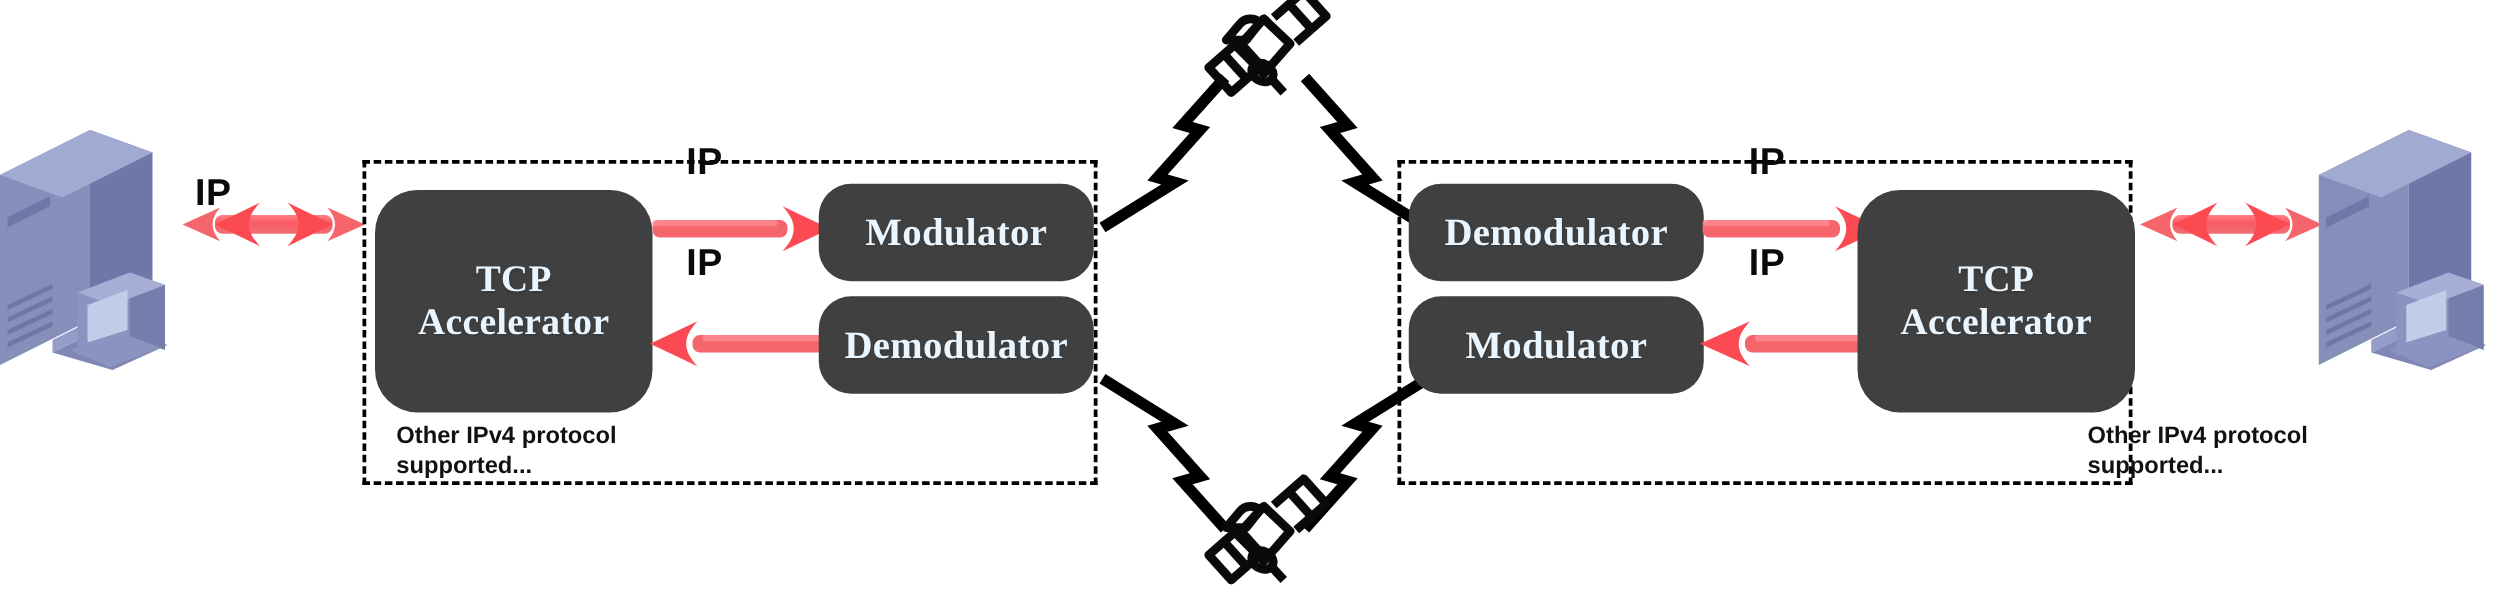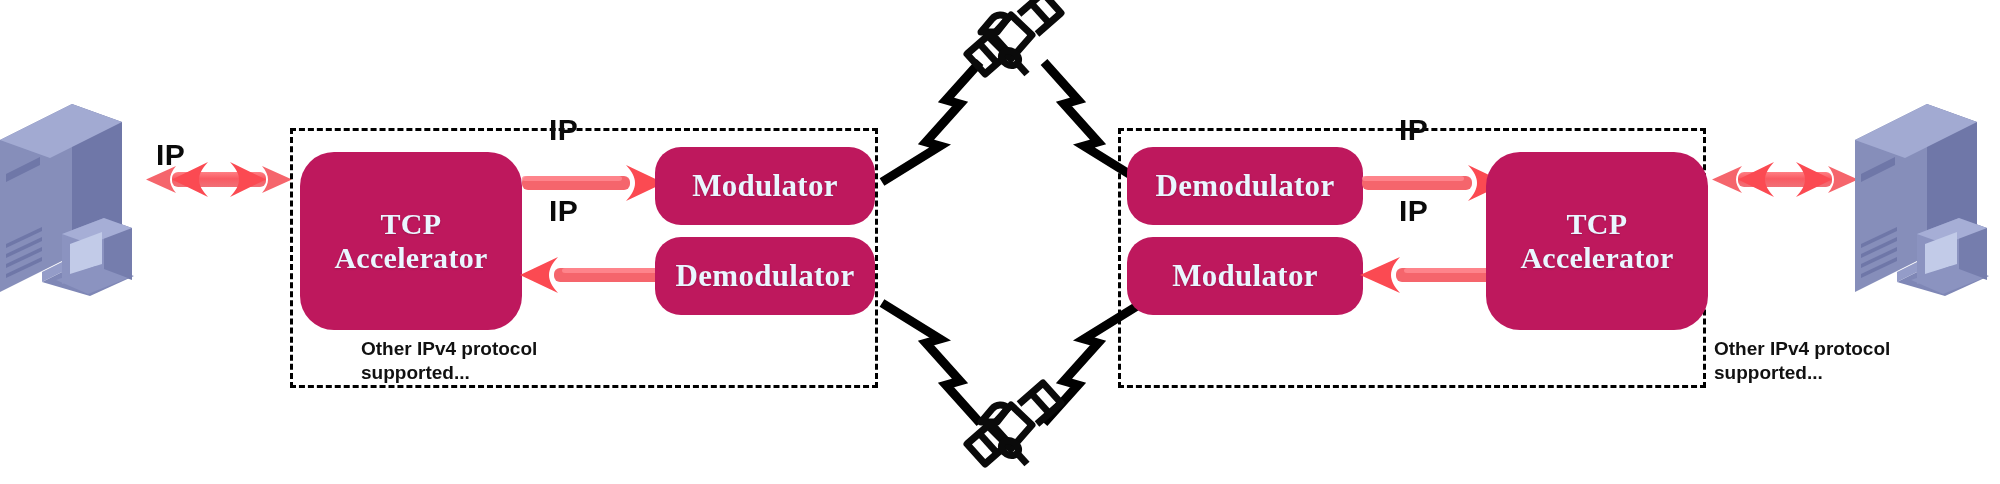--- a/index.html
+++ b/index.html
@@ -25,21 +25,21 @@
     position: absolute;
     border: 3px dashed #000000;
     background: transparent;
     box-sizing: border-box;
   }
 
   
   .node {
     position: absolute;
     box-sizing: border-box;
-    background: #be185d;
+    background: #404040;
     border-radius: 26px;
     display: flex;
     align-items: center;
     justify-content: center;
     text-align: center;
     color: #eaf6ff;
     font-family: "Liberation Serif", serif;
     font-weight: bold;
     letter-spacing: 0.3px;
     text-shadow: 0 1px 2px rgba(0,0,0,0.18);
@@ -55,21 +55,20 @@
 
   
   .footnote {
     position: absolute;
     font-family: "Liberation Sans", sans-serif;
     font-weight: bold;
     font-size: 19px;
     line-height: 1.25;
     color: #111111;
     white-space: pre-line;
-    margin-left: 44px;
   }
 
   
   .ip-label {
     position: absolute;
     font-family: "Liberation Sans", sans-serif;
     font-weight: bold;
     font-size: 30px;
     color: #0a0a0a;
     letter-spacing: 0.5px;

